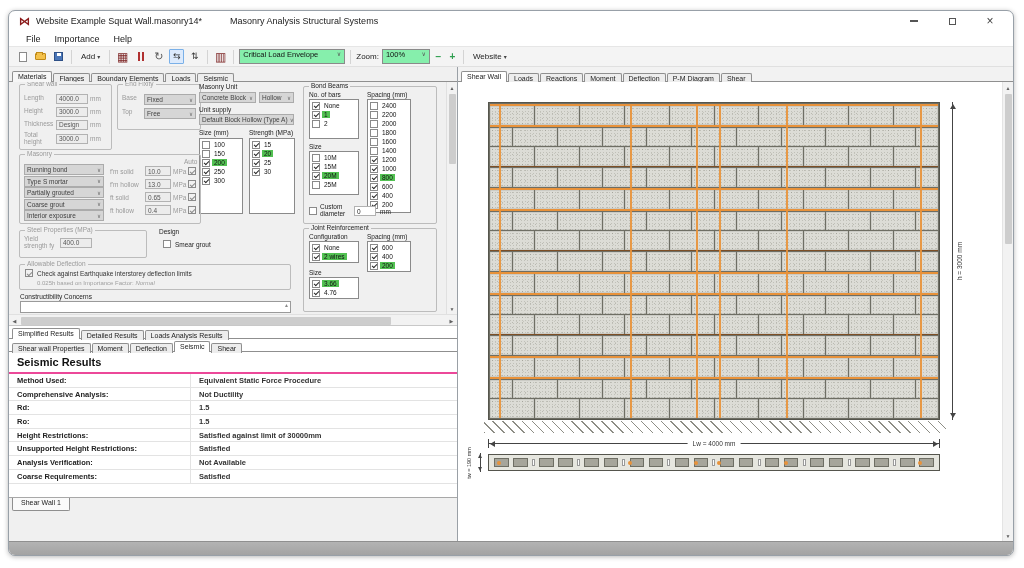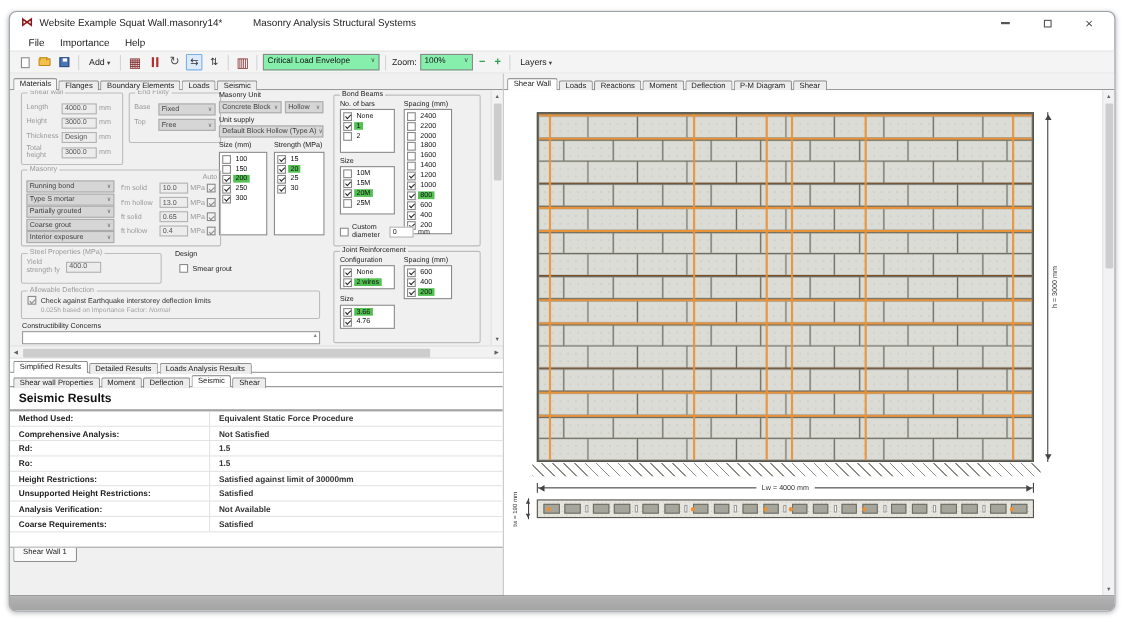--- a/index.html
+++ b/index.html
@@ -91,21 +91,21 @@
   .vscroll .arr{height:11px;display:flex;align-items:center;justify-content:center;font-size:5px;color:#606060;}
   .vscroll .arr.bottom{position:absolute;bottom:0;left:0;right:0;}
   .vscroll .thumb{position:absolute;left:1.5px;right:1.5px;background:#cdcdcd;border-radius:1px;}
   .hscroll{height:11px;background:#f2f2f2;border-top:1px solid #e0e0e0;position:relative;flex:none;}
   .hscroll .arr{position:absolute;top:0;width:11px;height:11px;display:flex;align-items:center;justify-content:center;font-size:5px;color:#606060;}
   .hscroll .thumb{position:absolute;top:1.5px;height:8px;background:#cdcdcd;border-radius:1px;}
   
   .results{height:172px;background:#fff;display:flex;flex-direction:column;flex:none;border-top:1px solid #c8c8c8;}
   .res-tabs{height:13px;}
   .res-subtabs{height:13px;}
-  .res-head{height:22px;display:flex;align-items:center;padding-left:8px;border-bottom:2px solid #a3a3a3;flex:none;}
+  .res-head{height:22px;display:flex;align-items:center;padding-left:8px;border-bottom:2px solid #ec4899;flex:none;}
   .res-head span{font-size:11px;font-weight:bold;color:#111;}
   .res-table{flex:1;overflow:hidden;}
   .trow{display:flex;height:13.7px;border-bottom:1px solid #e3e3e3;align-items:center;}
   .tlab{width:182px;flex:none;font-size:7.5px;font-weight:bold;color:#222;padding-left:8px;border-right:1px solid #e3e3e3;height:100%;display:flex;align-items:center;}
   .tval{font-size:7.5px;color:#333;padding-left:8px;font-weight:bold;}
   
   .sheetstrip{height:14px;background:#f0f0f0;border-top:1px solid #a8a8a8;display:flex;align-items:stretch;padding-left:3px;flex:none;}
   .sheettab{background:#fafafa;border:1px solid #8f8f8f;border-top:none;font-size:7px;color:#222;
     padding:1px 8px 0;border-radius:0 0 2px 2px;}
   .left-filler{flex:1;background:#f0f0f0;}
@@ -217,21 +217,21 @@
     <span class="tsep"></span>
     <span class="lab">Zoom:</span>
     <span class="combo" style="width:48px">
         <span>100%</span>
         <span class="ch">∨</span>
       </span>
     <span class="zbtn">−</span>
     <span class="zbtn">+</span>
     <span class="tsep"></span>
     <span class="tbtn">
-        <span>Layers</span>
+        <span>Website</span>
         <span class="caret">▾</span>
       </span>
   </div>
 
   <div class="main">
 
     <div class="left-col">
       <div class="tabstrip lt-tabs" id="leftTabs">
           <div class="tab active">Materials</div>
           <div class="tab">Flanges</div>
@@ -579,21 +579,21 @@
         <div class="res-head">
           <span>Seismic Results</span>
         </div>
         <div class="res-table" id="resTable">
             <div class="trow">
               <div class="tlab">Method Used:</div>
               <div class="tval">Equivalent Static Force Procedure</div>
             </div>
             <div class="trow">
               <div class="tlab">Comprehensive Analysis:</div>
-              <div class="tval">Not Satisfied</div>
+              <div class="tval">Not Ductility</div>
             </div>
             <div class="trow">
               <div class="tlab">Rd:</div>
               <div class="tval">1.5</div>
             </div>
             <div class="trow">
               <div class="tlab">Ro:</div>
               <div class="tval">1.5</div>
             </div>
             <div class="trow">

